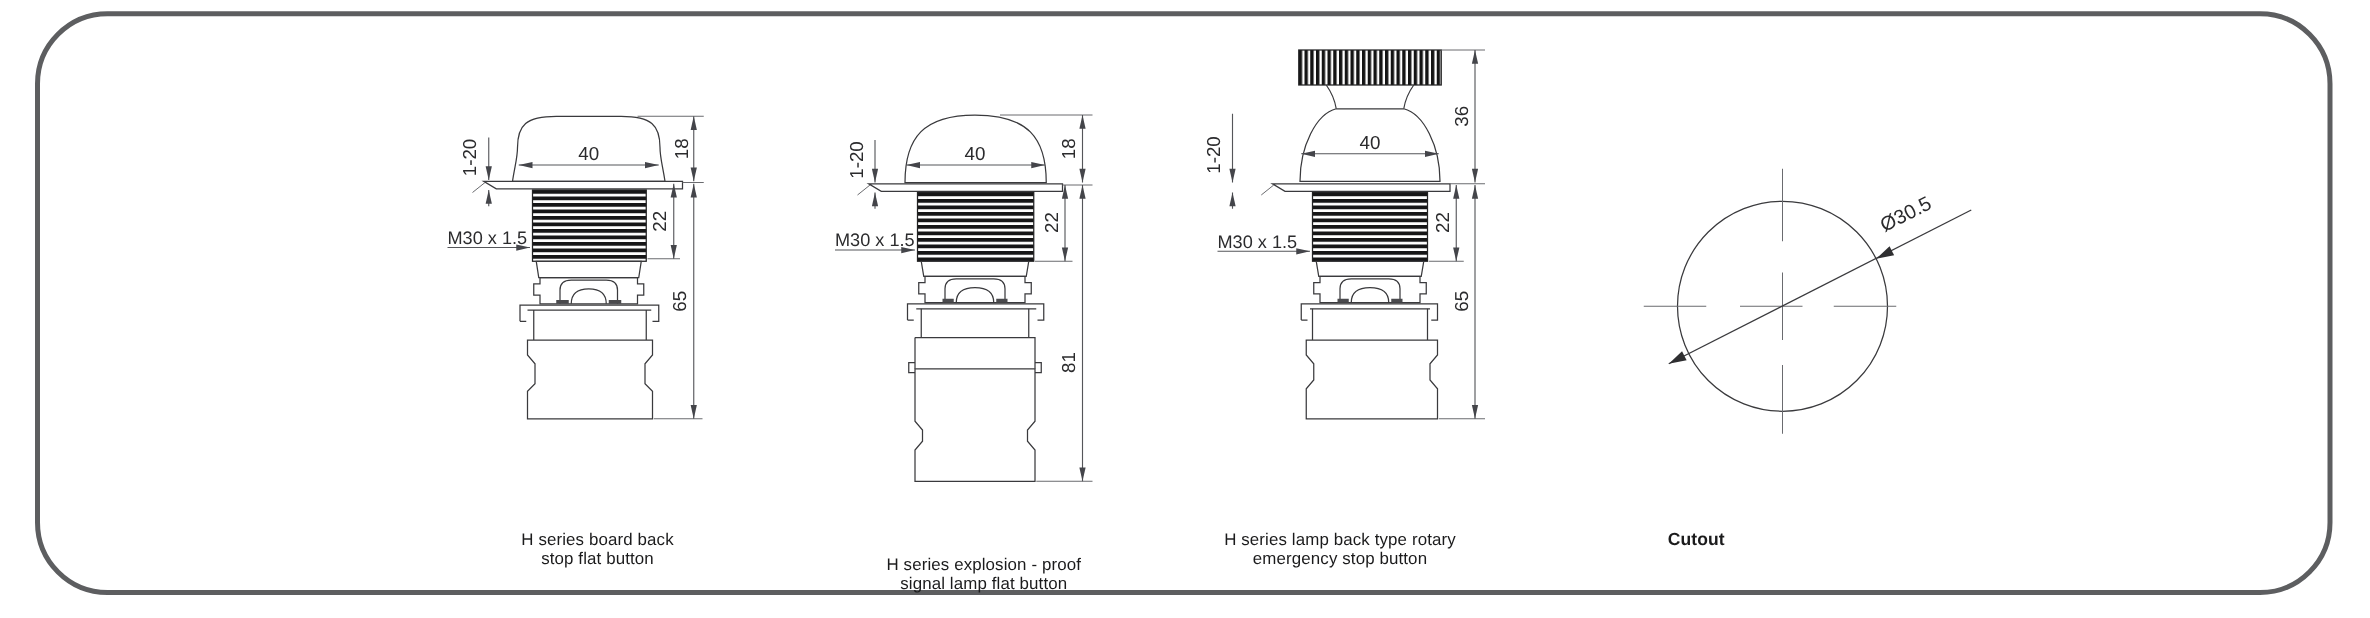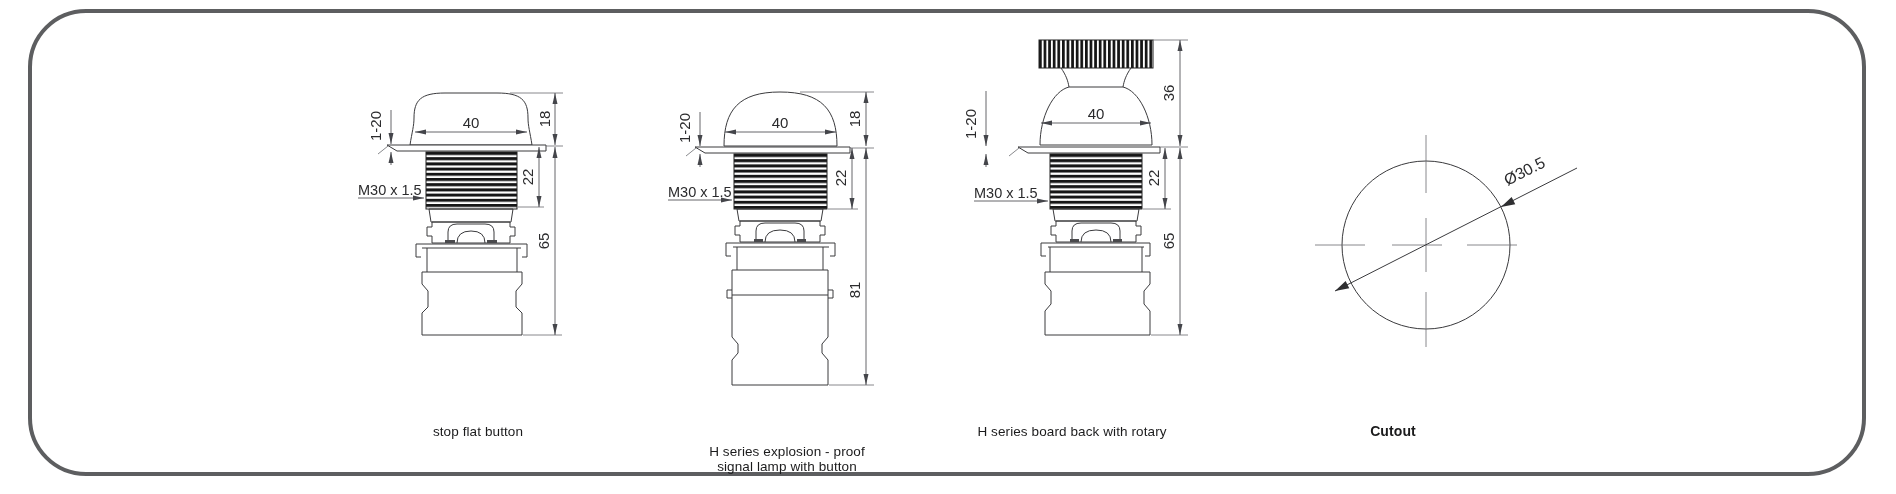--- a/index.html
+++ b/index.html
@@ -199,24 +199,26 @@
   <path class="ext" d="M136,15 L136,73 M136,98 L136,152 M136,172 L136,227"></path>
   <path class="ext" d="M25,125 L75,125 M102,125 L152,125 M177,125 L227,125"></path>
 
   <line class="ln" x1="45" y1="171" x2="287" y2="48"></line>
   <path transform="translate(45,171) rotate(-27)" d="M0,0 L14,4 L14,-4 Z" fill="#2f2f31"></path>
   <path transform="translate(211,87) rotate(-27)" d="M0,0 L14,4 L14,-4 Z" fill="#2f2f31"></path>
   <text class="dimtxt" style="font-size:16px" transform="translate(237,56) rotate(-27)" text-anchor="middle">Ø30.5</text>
 </svg>
 
 <div class="caption" style="left:338px;top:424px">
+  <div>H series board back</div>
   <div>stop flat button</div>
 </div>
 <div class="caption" style="left:647px;top:444px">
   <div>H series explosion - proof</div>
-  <div>signal lamp with button</div>
+  <div>signal lamp flat button</div>
 </div>
 <div class="caption" style="left:932px;top:424px">
-  <div>H series board back with rotary</div>
-</div>
-<div class="caption bold" style="left:1253px;top:424px">
+  <div>H series lamp back type rotary</div>
+  <div>emergency stop button</div>
+</div>
+<div class="caption bold" style="left:1217px;top:424px">
   <div>Cutout</div>
 </div>
 
 </body></html>

